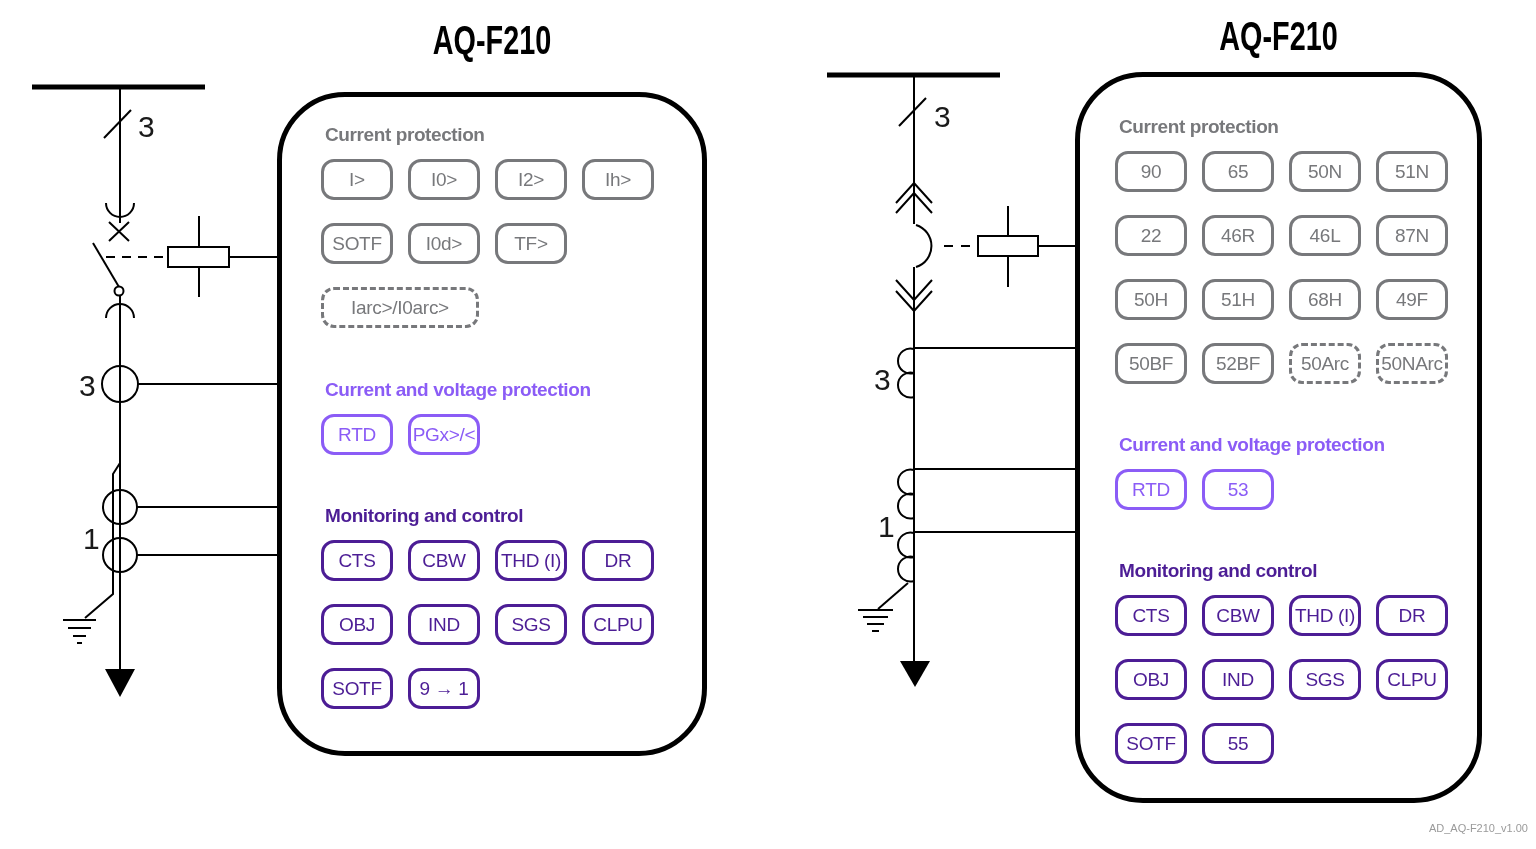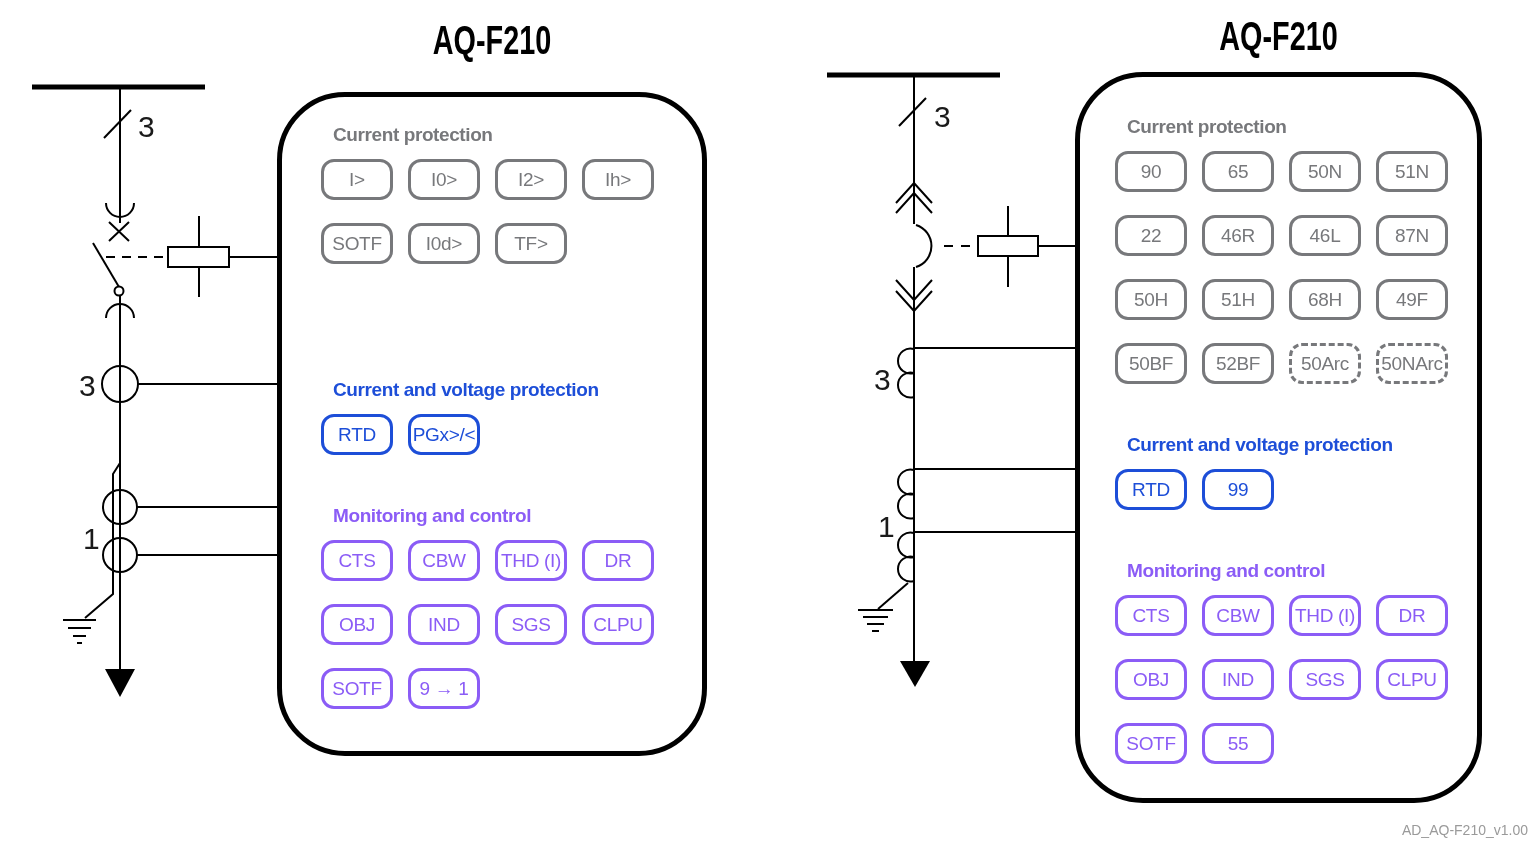--- a/index.html
+++ b/index.html
@@ -9,31 +9,31 @@
   .svg-layer text{font-family:"Liberation Sans",sans-serif;font-size:30px;fill:#1a1a1a;stroke:none;}
   .fbox{position:absolute;background:#fff;border:5px solid #000;border-radius:68px;
         box-sizing:border-box;z-index:2;}
   #left-box{left:277px;top:92px;width:430px;height:664px;}
   #right-box{left:1075px;top:72px;width:407px;height:731px;}
   .device-title{position:absolute;z-index:3;font-size:40px;font-weight:bold;text-align:center;
         transform:scaleX(0.72);transform-origin:center;white-space:nowrap;}
   #left-title{left:277px;top:18px;width:430px;}
   #right-title{left:1075px;top:14px;width:407px;}
   .section{position:absolute;}
-  .heading{font-size:19px;font-weight:bold;line-height:23px;letter-spacing:-0.4px;margin:0 0 13px 12px;}
+  .heading{font-size:19px;font-weight:bold;line-height:23px;letter-spacing:-0.4px;margin:0 0 13px 4px;}
   .badges{display:flex;flex-wrap:wrap;gap:23px 15px;width:352px;}
   .badge{display:flex;align-items:center;justify-content:center;width:72px;height:41px;
          border:3px solid currentColor;border-radius:13px;font-size:19px;letter-spacing:-0.3px;
          box-sizing:border-box;background:#fff;white-space:nowrap;}
   .badge.wide{width:158px;}
   .badge.dashed{border-style:dashed;}
   .gray{color:#77787B;}
-  .orange{color:#1d4ed8;}
-  .navy{color:#8b5cf6;}
-  .version{position:absolute;right:8px;top:822px;font-size:14px;color:#9a9a9a;z-index:3;}
+  .orange{color:#8b5cf6;}
+  .navy{color:#4c1d95;}
+  .version{position:absolute;right:8px;top:822px;font-size:11px;color:#9a9a9a;z-index:3;}
   
   #l-cp{left:39px;top:26px;}  #l-cvp{left:39px;top:281px;}  #l-mc{left:39px;top:407px;}
   
   #r-cp{left:35px;top:38px;}  #r-cvp{left:35px;top:356px;}  #r-mc{left:35px;top:482px;}
 </style>
 </head>
 <body>
 
 <div class="canvas">
 
@@ -102,20 +102,21 @@
       <p class="heading">Current protection</p>
       <div class="badges">
 
       <span class="badge">I&gt;</span>
           <span class="badge">I0&gt;</span>
           <span class="badge">I2&gt;</span>
           <span class="badge">Ih&gt;</span>
           <span class="badge">SOTF</span>
           <span class="badge">I0d&gt;</span>
           <span class="badge">TF&gt;</span>
+          <span class="badge dashed wide">Iarc&gt;/I0arc&gt;</span>
         </div>
     </div>
     <div class="section orange" id="l-cvp">
       <p class="heading">Current and voltage protection</p>
       <div class="badges">
 
       <span class="badge">RTD</span>
           <span class="badge">PGx&gt;/&lt;</span>
         </div>
     </div>
@@ -158,21 +159,21 @@
           <span class="badge">52BF</span>
           <span class="badge dashed">50Arc</span>
           <span class="badge dashed">50NArc</span>
         </div>
     </div>
     <div class="section orange" id="r-cvp">
       <p class="heading">Current and voltage protection</p>
       <div class="badges">
 
       <span class="badge">RTD</span>
-          <span class="badge">99</span>
+          <span class="badge">53</span>
         </div>
     </div>
     <div class="section navy" id="r-mc">
       <p class="heading">Monitoring and control</p>
       <div class="badges">
 
       <span class="badge">CTS</span>
           <span class="badge">CBW</span>
           <span class="badge">THD (I)</span>
           <span class="badge">DR</span>

